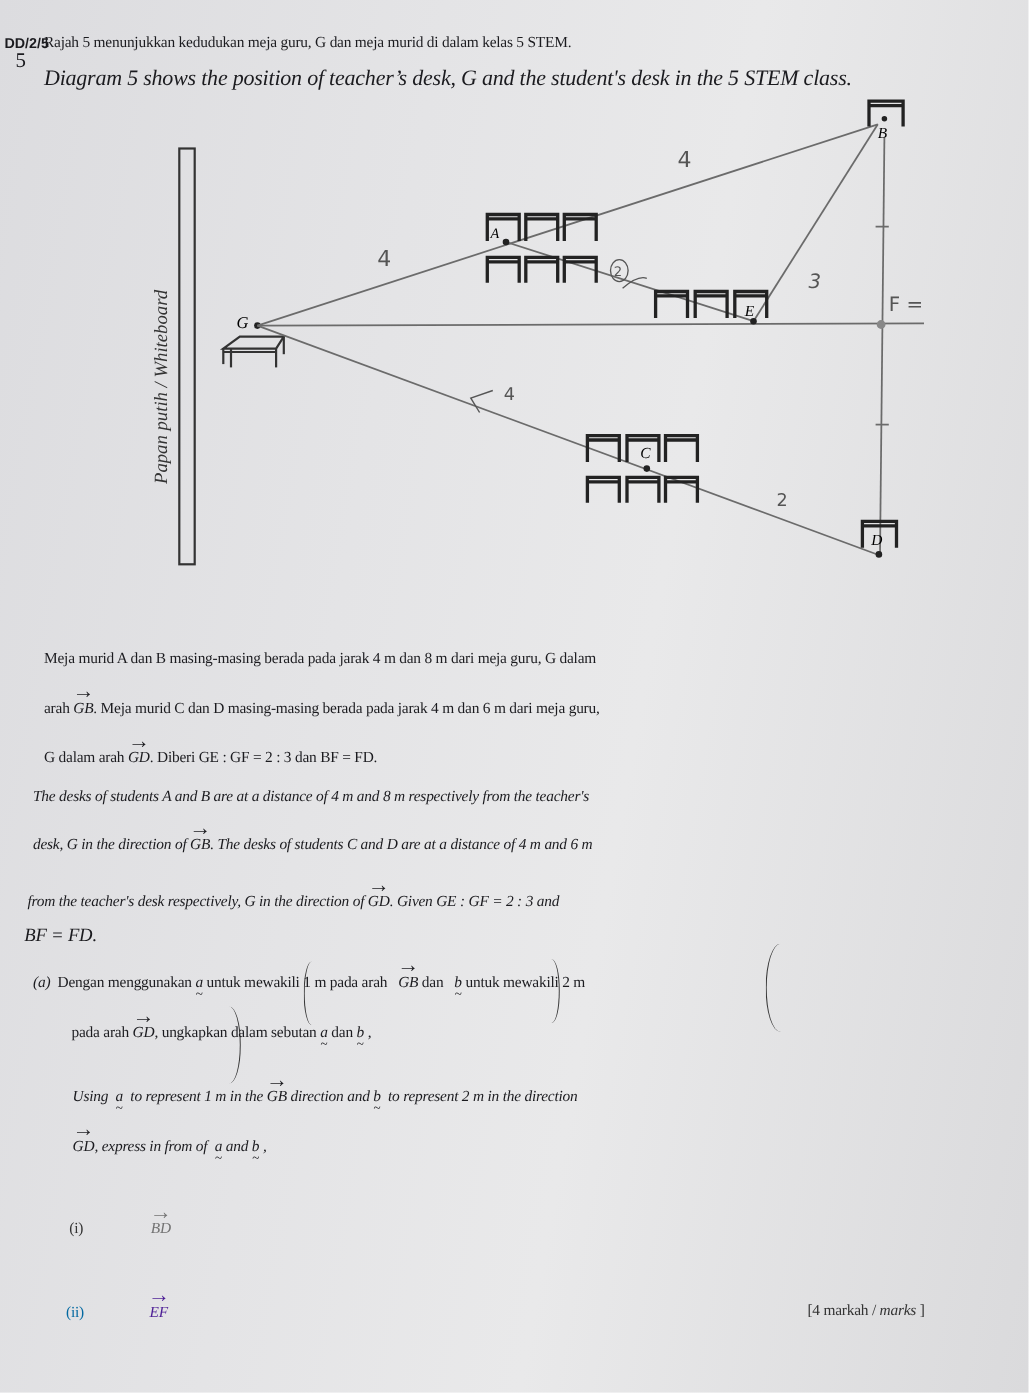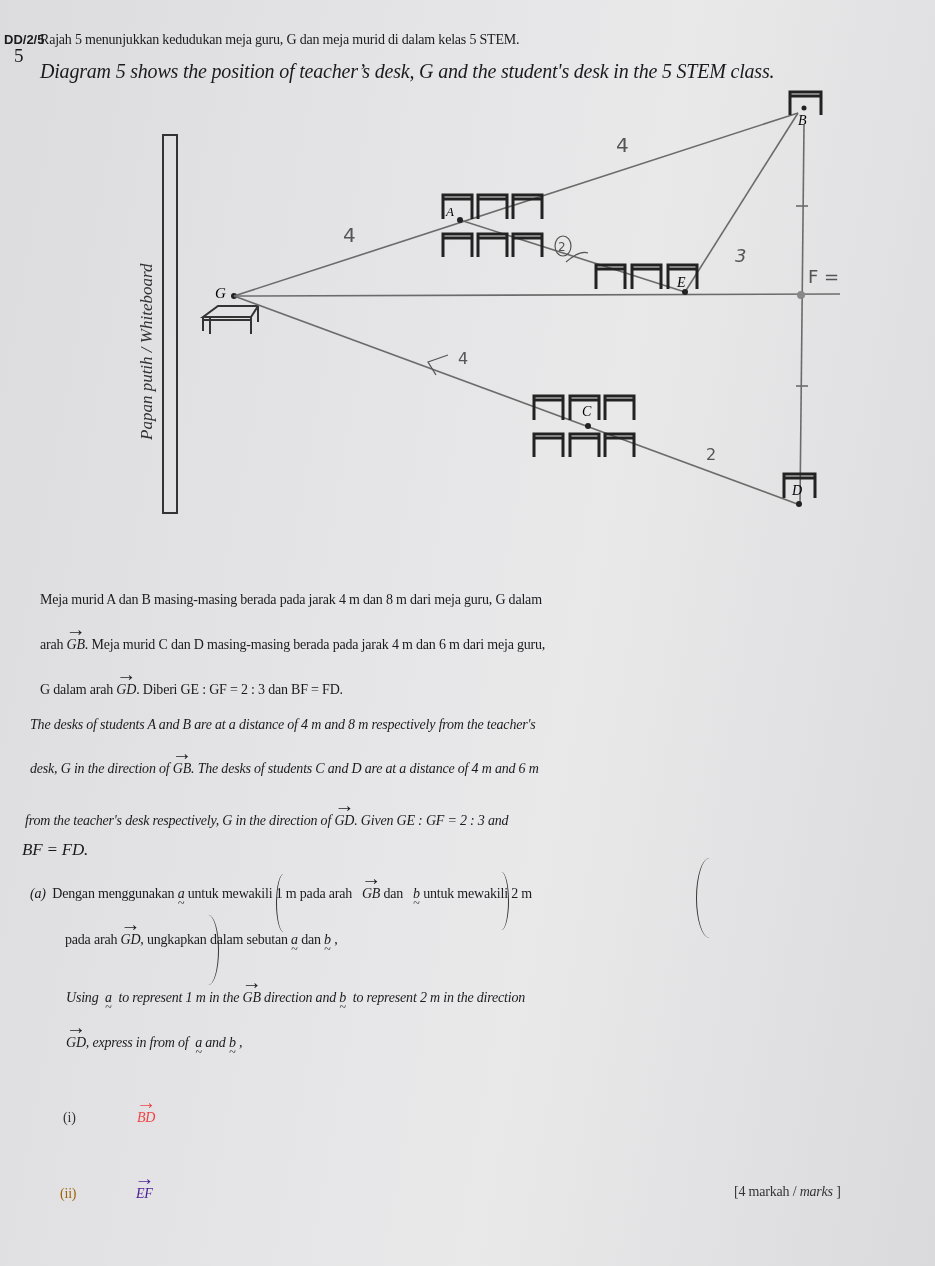--- a/index.html
+++ b/index.html
@@ -121,17 +121,17 @@
 <div class="paren" style="left:494px;top:872px;width:14px;height:58px;border-left:none;border-top:none;border-bottom:none;"></div>
 <div class="paren" style="left:696px;top:858px;width:26px;height:80px;border-right:none;border-top:none;border-bottom:none;"></div>
 <div class="paren" style="left:198px;top:915px;width:20px;height:70px;border-left:none;border-top:none;border-bottom:none;"></div>
 
 <div class="abs t" style="left:65px;top:932px;"><span>pada arah </span><span class="vec">GD</span><span>, ungkapkan dalam sebutan </span><span class="u">a</span><span> dan </span><span class="u">b</span><span> ,</span></div>
 
 <div class="abs t it" style="left:66px;top:990px;"><span>Using </span>&nbsp;<span class="u">a</span>&nbsp;<span> to represent 1 m in the </span><span class="vec">GB</span><span> direction and </span><span class="u">b</span>&nbsp;<span> to represent 2 m in the  direction</span></div>
 <div class="abs t it" style="left:66px;top:1035px;"><span class="vec">GD</span><span>, express in from of </span>&nbsp;<span class="u">a</span><span> and </span><span class="u">b</span><span> ,</span></div>
 
 <div class="abs t" style="left:63px;top:1110px;color:#333;">(i)</div>
-<div class="abs t" style="left:137px;top:1110px;color:#ef4444;"><span class="vec">BD</span></div>
-<div class="abs t" style="left:60px;top:1186px;color:#a16207;">(ii)</div>
+<div class="abs t" style="left:137px;top:1110px;color:#737373;"><span class="vec">BD</span></div>
+<div class="abs t" style="left:60px;top:1186px;color:#0369a1;">(ii)</div>
 <div class="abs t" style="left:136px;top:1186px;color:#4c1d95;"><span class="vec">EF</span></div>
 
 <div class="abs t" style="left:734px;top:1184px;color:#333;text-align:right;"><span>[4 markah / </span><span class="it">marks</span><span> ]</span></div>
 
 </body></html>

